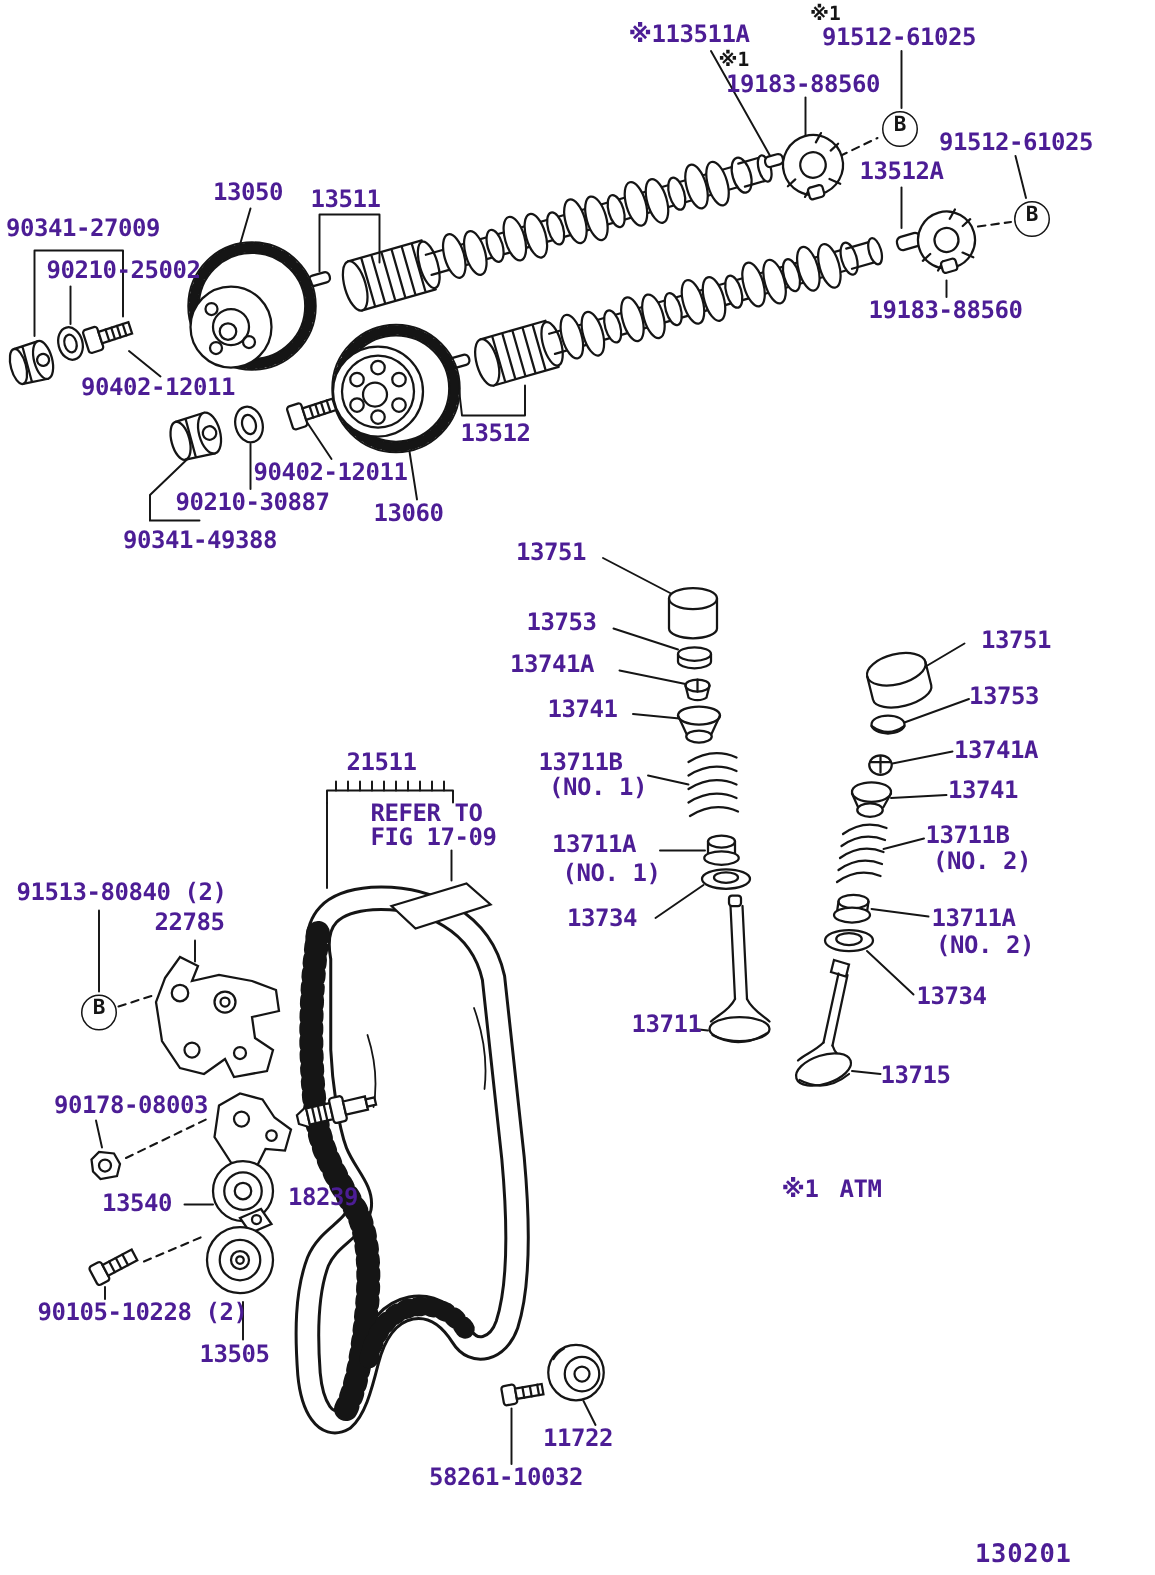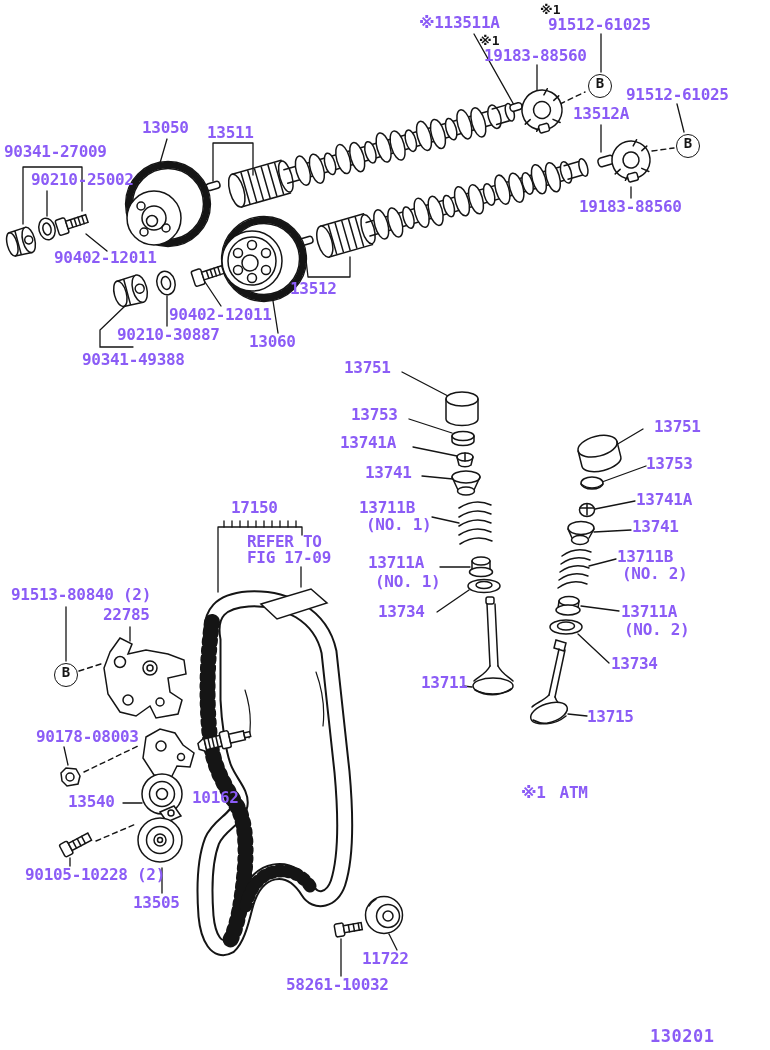--- a/index.html
+++ b/index.html
@@ -1,20 +1,20 @@
 <!DOCTYPE html>
 <html><head>
 <meta charset="utf-8">
 <style>
   html,body{margin:0;padding:0;background:#fff;}
   #stage{position:relative;width:770px;height:1050px;background:#ffffff;overflow:hidden;
          font-family:"DejaVu Sans Mono","DejaVu Sans",monospace;}
   #art{position:absolute;left:0;top:0;}
   .lbl{position:absolute;font:bold 16px "DejaVu Sans Mono","DejaVu Sans",monospace;
-       color:#8b5cf6;white-space:pre;letter-spacing:-0.3px;line-height:16px;}
+       color:#4c1d95;white-space:pre;letter-spacing:-0.3px;line-height:16px;}
   .note{position:absolute;font:bold 13px "DejaVu Sans Mono","DejaVu Sans",monospace;
         color:#151515;white-space:pre;line-height:13px;}
   .two{line-height:16px;}
   .bmark{position:absolute;width:24px;height:24px;border:1.8px solid #151515;border-radius:50%;
          text-align:center;line-height:23px;font:bold 14px "DejaVu Sans Mono",monospace;color:#151515;
          box-sizing:border-box;background:#fff;}
   .code{font-size:17px;letter-spacing:0.5px;}
   .atm{display:flex;gap:14px;}
   svg *{vector-effect:non-scaling-stroke;}
 </style>
@@ -345,21 +345,21 @@
 <div class="lbl" style="left:579px;top:199px">19183-88560</div>
 <div class="lbl" style="left:142px;top:120px">13050</div>
 <div class="lbl" style="left:207px;top:125px">13511</div>
 <div class="lbl" style="left:4px;top:144px">90341-27009</div>
 <div class="lbl" style="left:31px;top:172px">90210-25002</div>
 <div class="lbl" style="left:54px;top:250px">90402-12011</div>
 <div class="lbl" style="left:169px;top:307px">90402-12011</div>
 <div class="lbl" style="left:117px;top:327px">90210-30887</div>
 <div class="lbl" style="left:249px;top:334px">13060</div>
 <div class="lbl" style="left:82px;top:352px">90341-49388</div>
-<div class="lbl" style="left:290px;top:281px">13512</div>
+<div class="lbl" style="left:307px;top:281px">13512</div>
 
 <div class="lbl" style="left:344px;top:360px">13751</div>
 <div class="lbl" style="left:351px;top:407px">13753</div>
 <div class="lbl" style="left:340px;top:435px">13741A</div>
 <div class="lbl" style="left:365px;top:465px">13741</div>
 <div class="lbl" style="left:359px;top:500px">13711B</div>
 <div class="lbl" style="left:366px;top:517px">(NO. 1)</div>
 <div class="lbl" style="left:368px;top:555px">13711A</div>
 <div class="lbl" style="left:375px;top:574px">(NO. 1)</div>
 <div class="lbl" style="left:378px;top:604px">13734</div>
@@ -369,27 +369,27 @@
 <div class="lbl" style="left:646px;top:456px">13753</div>
 <div class="lbl" style="left:636px;top:492px">13741A</div>
 <div class="lbl" style="left:632px;top:519px">13741</div>
 <div class="lbl" style="left:617px;top:549px">13711B</div>
 <div class="lbl" style="left:622px;top:566px">(NO. 2)</div>
 <div class="lbl" style="left:621px;top:604px">13711A</div>
 <div class="lbl" style="left:624px;top:622px">(NO. 2)</div>
 <div class="lbl" style="left:611px;top:656px">13734</div>
 <div class="lbl" style="left:587px;top:709px">13715</div>
 
-<div class="lbl" style="left:231px;top:500px">17150</div>
+<div class="lbl" style="left:231px;top:500px">21511</div>
 <div class="lbl two" style="left:247px;top:534px"><span>REFER TO</span><br><span>FIG 17-09</span></div>
 <div class="lbl" style="left:11px;top:587px">91513-80840 (2)</div>
 <div class="lbl" style="left:103px;top:607px">22785</div>
 <div class="lbl" style="left:36px;top:729px">90178-08003</div>
 <div class="lbl" style="left:68px;top:794px">13540</div>
-<div class="lbl" style="left:192px;top:790px">10162</div>
+<div class="lbl" style="left:192px;top:790px">18239</div>
 <div class="lbl" style="left:25px;top:867px">90105-10228 (2)</div>
 <div class="lbl" style="left:133px;top:895px">13505</div>
 <div class="lbl" style="left:362px;top:951px">11722</div>
 <div class="lbl" style="left:286px;top:977px">58261-10032</div>
 
 <div class="bmark" style="left:588px;top:74px">B</div>
 <div class="bmark" style="left:676px;top:134px">B</div>
 <div class="bmark" style="left:54px;top:663px">B</div>
 
 <div class="lbl atm" style="left:521px;top:785px">

